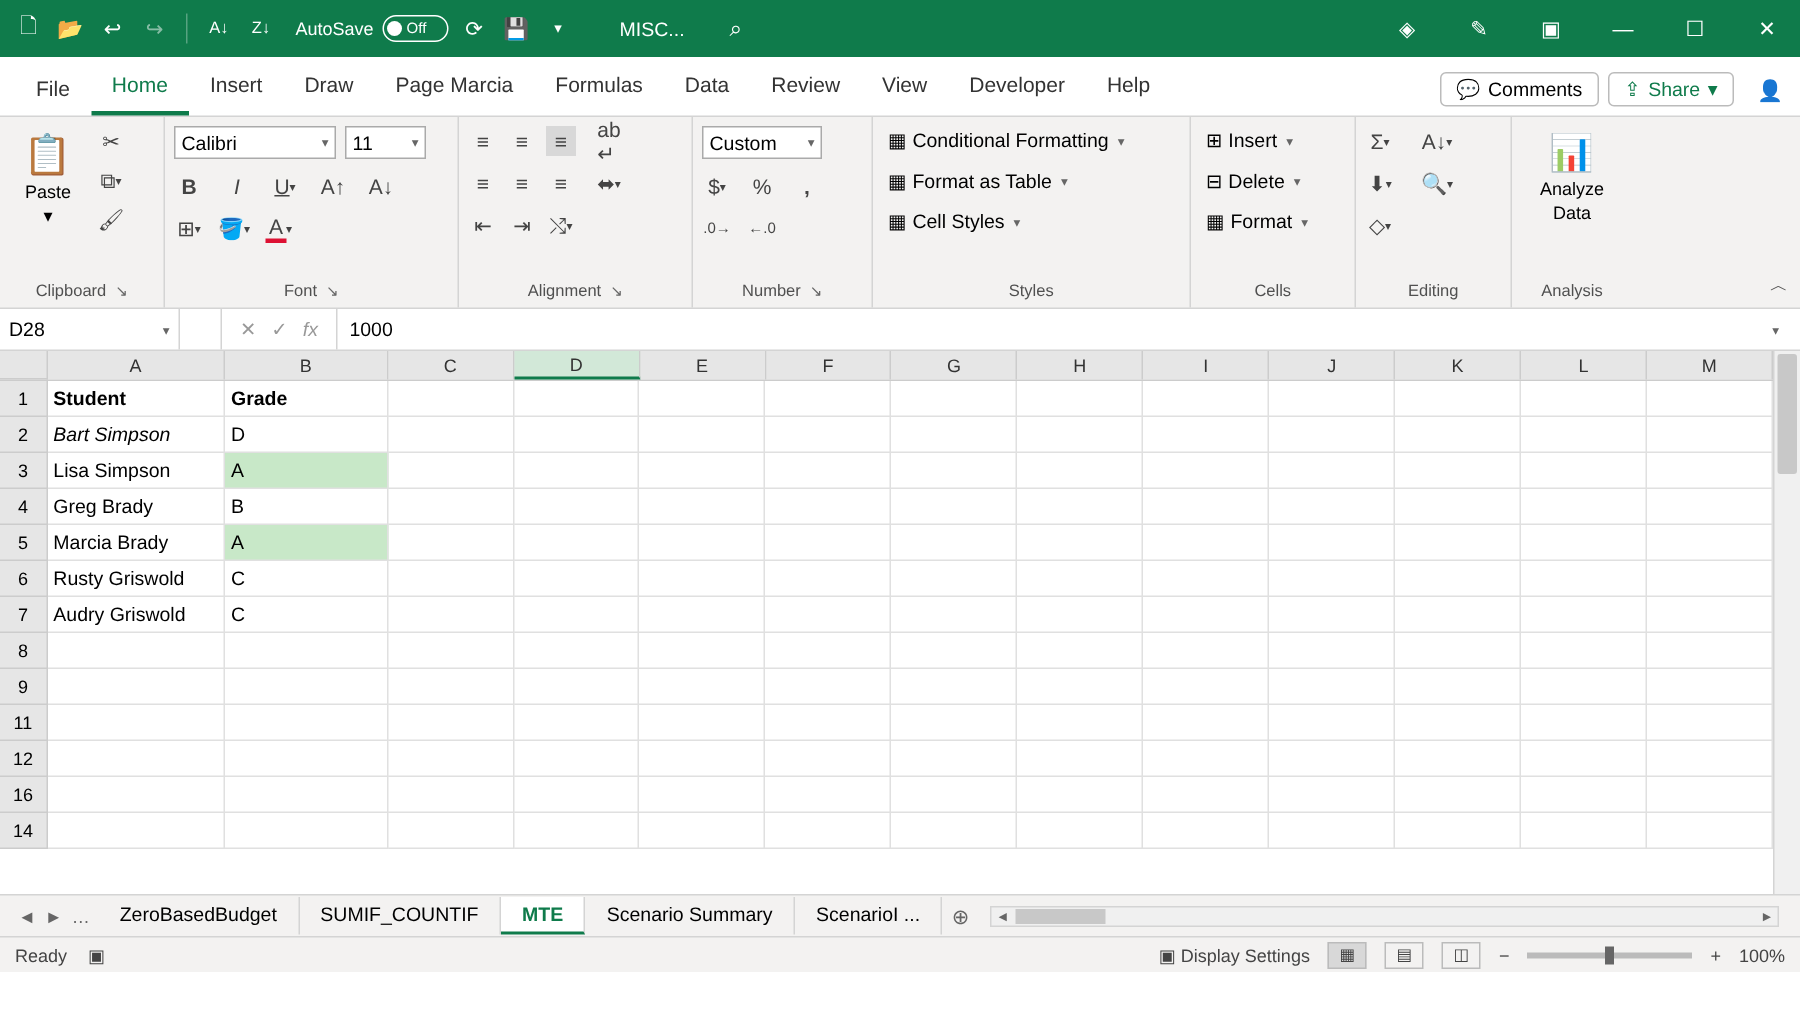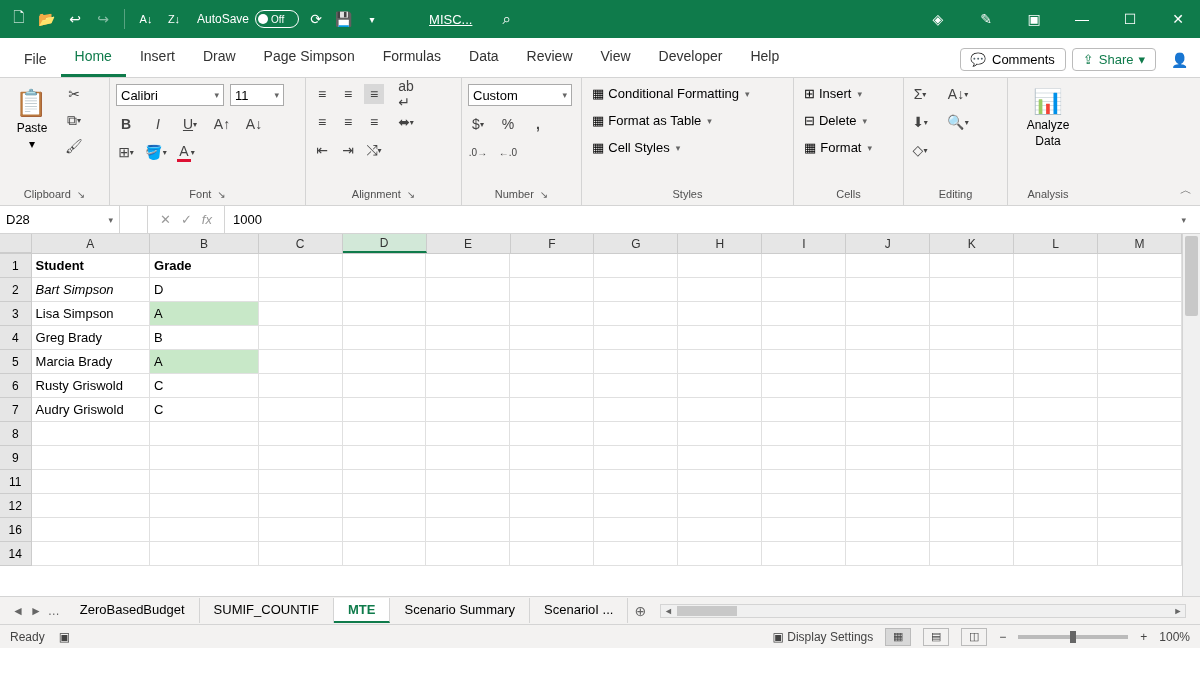--- a/index.html
+++ b/index.html
@@ -6,21 +6,21 @@
 body { width: 1200px; height: 675px; background: #fff; overflow: hidden; position: relative; font-size: 13px; }
 
 
 .titlebar { background: #0f7b4b; height: 38px; display: flex; align-items: center; color: #fff; padding: 0 8px; }
 .titlebar .qat { display: flex; align-items: center; gap: 6px; }
 .titlebar .qat-btn { width: 22px; height: 22px; display: flex; align-items: center; justify-content: center; color: #fff; font-size: 14px; }
 .titlebar .sep { width: 1px; height: 20px; background: rgba(255,255,255,0.3); margin: 0 4px; }
 .titlebar .autosave { display: flex; align-items: center; gap: 6px; font-size: 12px; margin-left: 6px; }
 .autosave-toggle { width: 44px; height: 18px; border: 1px solid #fff; border-radius: 10px; display: flex; align-items: center; padding: 1px 5px 1px 2px; gap: 3px; font-size: 10px; }
 .autosave-toggle .knob { width: 10px; height: 10px; background: #fff; border-radius: 50%; }
-.titlebar .doc-title { margin-left: 46px; font-size: 13px; text-decoration: underline; }
+.titlebar .doc-title { margin-left: 30px; font-size: 13px; }
 .titlebar .search { margin-left: 30px; font-size: 15px; }
 .titlebar .right { margin-left: auto; display: flex; gap: 20px; align-items: center; }
 .titlebar .winbtn { width: 28px; height: 28px; display: flex; align-items: center; justify-content: center; font-size: 14px; }
 
 
 .tabsbar { background: #fff; height: 40px; display: flex; align-items: end; border-bottom: 1px solid #d4d4d4; padding: 0 10px; }
 .tabsbar .tab { padding: 8px 14px 10px; font-size: 14px; color: #333; cursor: pointer; }
 .tabsbar .tab.active { color: #0f7b4b; border-bottom: 3px solid #0f7b4b; font-weight: 500; }
 .tabsbar .right-actions { margin-left: auto; display: flex; align-items: center; gap: 6px; padding-bottom: 6px; }
 .pill-btn { border: 1px solid #bbb; border-radius: 4px; padding: 3px 10px; display: flex; align-items: center; gap: 5px; background: #fff; font-size: 13px; }
@@ -118,21 +118,21 @@
     <div class="winbtn">✕</div>
   </div>
 </div>
 
 <div class="tabsbar">
   <div class="tab">File</div>
   <div id="ribbon-tabs-container" style="display:flex">
       <div class="tab active">Home</div>
       <div class="tab">Insert</div>
       <div class="tab">Draw</div>
-      <div class="tab">Page Simpson</div>
+      <div class="tab">Page Marcia</div>
       <div class="tab">Formulas</div>
       <div class="tab">Data</div>
       <div class="tab">Review</div>
       <div class="tab">View</div>
       <div class="tab">Developer</div>
       <div class="tab">Help</div>
     </div>
   <div class="right-actions">
     <div class="pill-btn">
       <span style="color:#0f7b4b">💬</span>
@@ -235,21 +235,21 @@
       </div>
     <div class="label">
         <span>Alignment</span>
         <span class="dlg">↘</span>
       </div>
   </div>
 
   <div class="rgroup" style="width:120px">
     <div class="body">
         <div class="rcol" style="gap:8px;width:100%">
-      <div class="combo" style="width:104px">
+      <div class="combo" style="width:80px">
             <span>Custom</span>
             <span class="dd">▾</span>
           </div>
       <div class="rrow" style="gap:10px">
         <div class="ricon">$<span style="font-size:8px">▾</span></div>
         <div class="ricon">%</div>
         <div class="ricon">
               <b>,</b>
             </div>
       </div>

